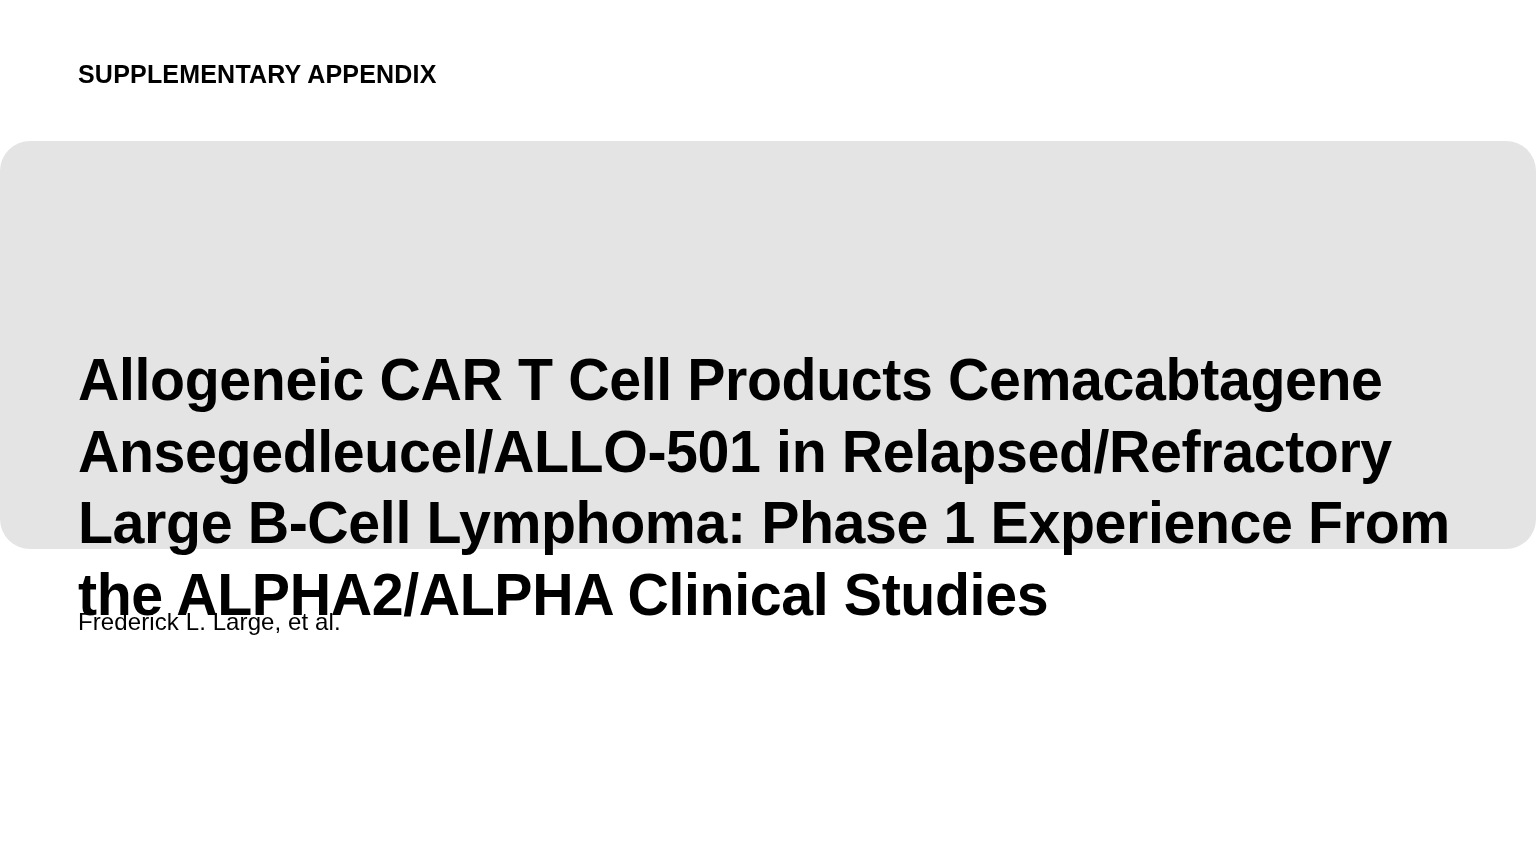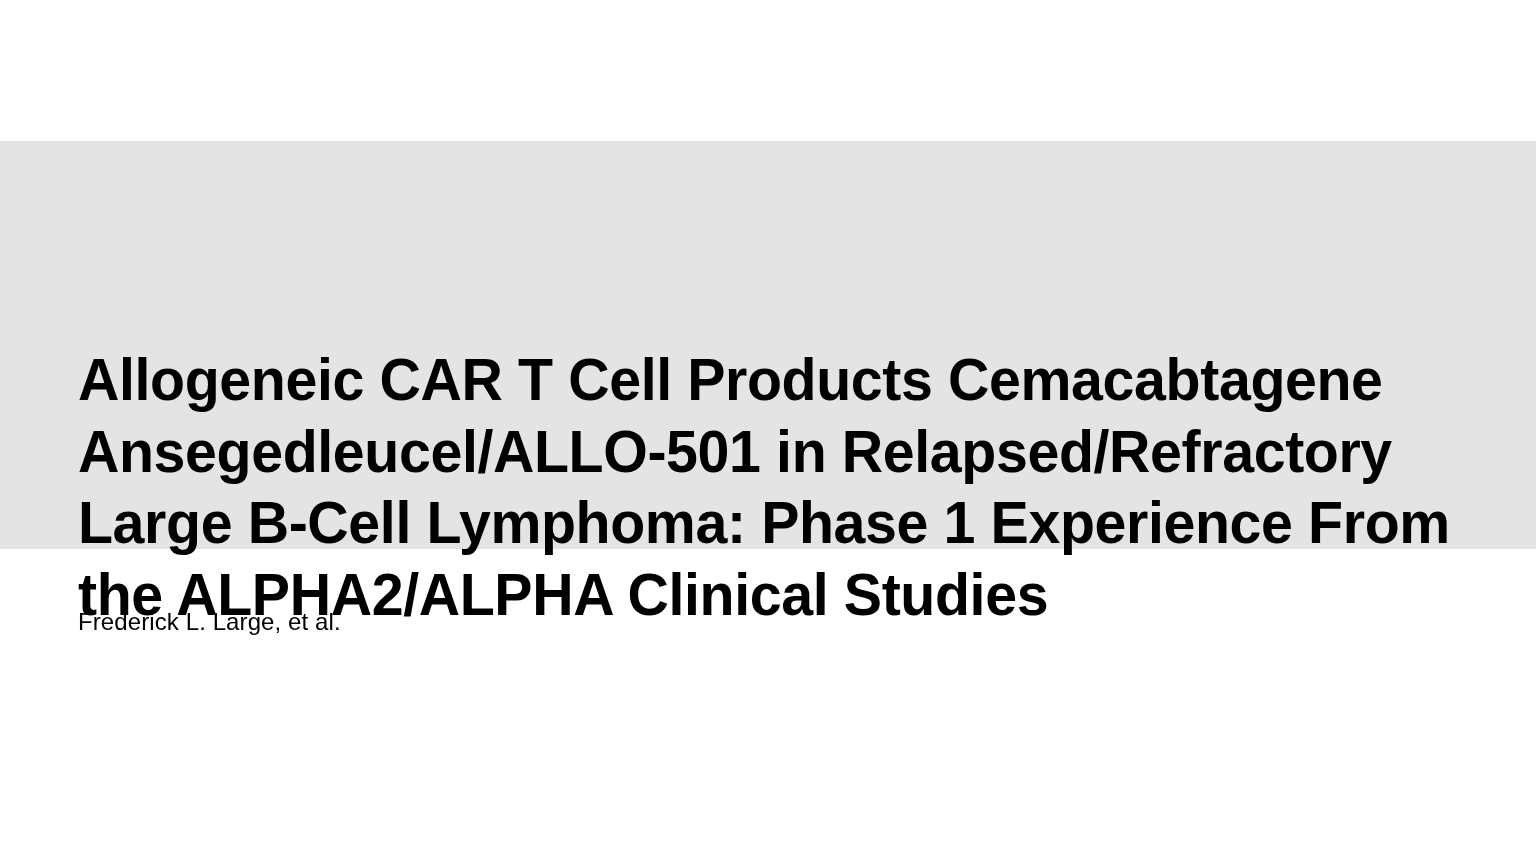--- a/index.html
+++ b/index.html
@@ -33,20 +33,21 @@
   }
 
   
   .title-band {
     position: absolute;
     left: 0;
     top: 141px;
     width: 1536px;
     height: 408px;
     background: #e5e4e4;
+    border-radius: 30px;
   }
 
   .title-block {
     position: absolute;
     left: 78px;
     top: 203px;
     width: 1300px;
   }
 
   .title-line {
@@ -81,20 +82,21 @@
     width: 1536px;
     height: 204px;
     background: #ffffff;
   }
 </style>
 </head>
 <body>
 
 <div class="slide">
 
+  <div class="eyebrow">SUPPLEMENTARY APPENDIX</div>
 
   <div class="title-band">
     <div class="title-block">
       <div class="title-line">Allogeneic CAR T Cell Products Cemacabtagene</div>
       <div class="title-line">Ansegedleucel/ALLO-501 in Relapsed/Refractory</div>
       <div class="title-line">Large B-Cell Lymphoma: Phase 1 Experience From</div>
       <div class="title-line">the ALPHA2/ALPHA Clinical Studies</div>
     </div>
   </div>
 

